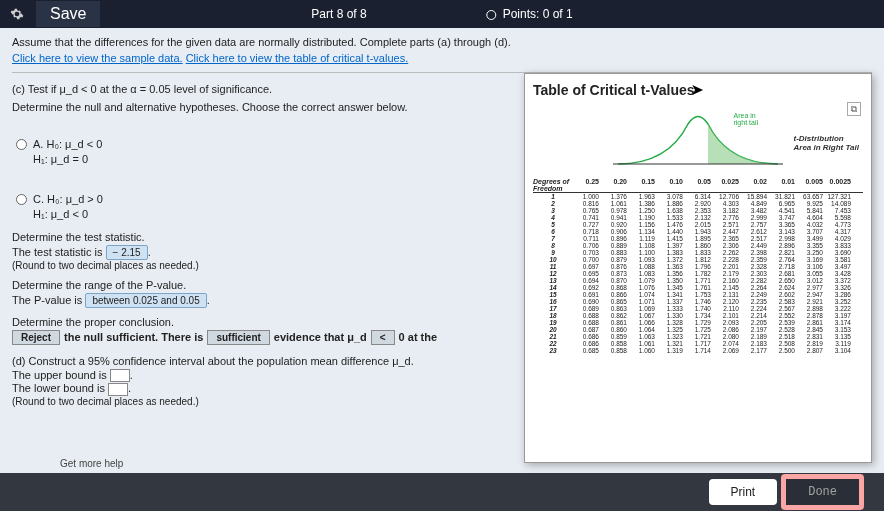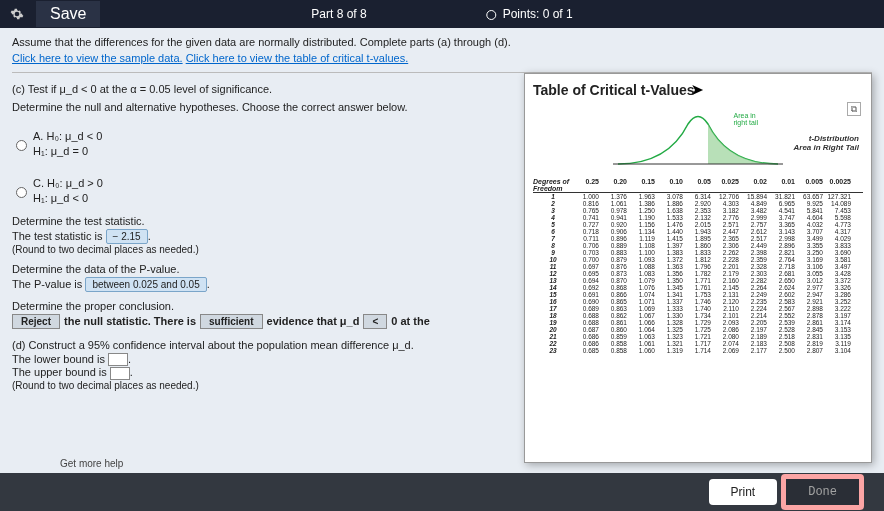--- a/index.html
+++ b/index.html
@@ -6,31 +6,31 @@
 body { font-family: Arial, sans-serif; background: #1a2030; width: 884px; height: 511px; overflow: hidden; position: relative; }
 .topbar { background: #1a2030; color: #fff; height: 28px; display: flex; align-items: center; justify-content: flex-start; padding: 12px 10px; font-size: 12px; }
 .topbar-center { position: absolute; left: 50%; transform: translateX(-50%); display: flex; gap: 20px; }
 .topbar-right { display: flex; align-items: center; gap: 12px; }
 .save-btn { background: #2a3245; color: #fff; padding: 4px 14px; border-radius: 0; font-size: 16px; }
 .gear { width: 14px; height: 14px; }
 .main { background: #e8edf3; height: 445px; padding: 8px 12px; font-size: 11px; color: #222; position: relative; }
 .question-text { margin-bottom: 4px; }
 .link { color: #0066cc; text-decoration: underline; cursor: pointer; }
 .section { margin-top: 10px; }
-.option { margin: 16px 0 6px 4px; display: flex; align-items: center; gap: 6px; }
+.option { margin: 24px 0 6px 4px; display: flex; align-items: flex-start; gap: 6px; }
 .radio { width: 11px; height: 11px; border: 1px solid #666; border-radius: 50%; margin-top: 2px; flex-shrink: 0; background: #fff; }
 .opt-text { line-height: 1.4; }
 .answer-line { margin: 8px 0 2px; }
 .bluebox { display: inline-block; background: #cfe2f3; border: 1px solid #7aa5c9; padding: 1px 6px; font-size: 10px; border-radius: 2px; text-align: center; }
 .dropbox { display: inline-block; background: #d0d8e0; border: 1px solid #888; padding: 1px 8px; font-size: 10px; }
 .inputbox { display: inline-block; width: 20px; height: 13px; background: #fff; border: 1px solid #888; vertical-align: middle; }
 .popup { position: absolute; top: 45px; right: 12px; width: 348px; height: 390px; background: #fff; border: 1px solid #999; box-shadow: 2px 2px 8px rgba(0,0,0,0.3); padding: 8px; }
 .popup-title { font-size: 14px; font-weight: bold; margin-bottom: 6px; }
 .curve-box { position: relative; width: 180px; height: 70px; margin: 4px auto 2px; }
-.dist-label { position: absolute; right: 12px; top: 60px; font-size: 8px; font-style: italic; color: #333; text-align: right; }
+.dist-label { position: absolute; right: 12px; top: 60px; font-size: 8px; font-style: italic; color: #333; text-align: left; }
 .table-header { display: flex; font-size: 7px; font-weight: bold; border-bottom: 1px solid #333; margin-top: 4px; }
 .deg-col { width: 40px; font-style: italic; }
 .val-col { width: 28px; text-align: right; padding-right: 2px; }
 .table-row { display: flex; font-size: 6.5px; }
 .table-row .deg-col { font-weight: bold; text-align: center; }
 .footer { position: absolute; bottom: 0; left: 0; right: 0; height: 38px; background: #333840; display: flex; align-items: center; justify-content: flex-end; padding: 0 20px; gap: 4px; }
 .footer-btn { padding: 6px 22px; border-radius: 4px; font-size: 12px; border: none; }
 .print-btn { background: #fff; color: #222; }
 .done-btn { background: #2a2e36; color: #a3a3a3; border: 5px solid #fca5a5; font-family: Liberation Mono, monospace; }
 .cursor-arrow { position: absolute; top: 52px; right: 180px; font-size: 16px; color: #000; pointer-events: none; }
@@ -69,36 +69,36 @@
   </div>
   <div class="option">
     <span class="radio"></span>
     <span class="opt-text"><span>C.  H₀: μ_d &gt; 0</span><br><span>      H₁: μ_d &lt; 0</span></span>
   </div>
 
   <div class="answer-line">Determine the test statistic.</div>
   <div><span>The test statistic is </span><span class="bluebox">− 2.15</span>.</div>
   <div style="font-size:10px;">(Round to two decimal places as needed.)</div>
 
-  <div class="answer-line">Determine the data of the P-value.</div>
+  <div class="answer-line">Determine the range of the P-value.</div>
   <div><span>The P-value is </span><span class="bluebox">between 0.025 and 0.05</span>.</div>
 
   <div class="answer-line">Determine the proper conclusion.</div>
   <div style="display:flex;align-items:center;gap:4px;flex-wrap:wrap;font-weight:bold;">
     <span class="dropbox">Reject</span>
-    <span> the null statistic. There is </span>
+    <span> the null sufficient. There is </span>
     <span class="dropbox">sufficient</span>
     <span> evidence that μ_d </span>
     <span class="dropbox">&lt;</span>
     <span> 0 at the</span>
   </div>
 
   <div class="answer-line" style="margin-top:10px;">(d) Construct a 95% confidence interval about the population mean difference μ_d.</div>
+  <div><span>The upper bound is </span><span class="inputbox"></span>.</div>
   <div><span>The lower bound is </span><span class="inputbox"></span>.</div>
-  <div><span>The upper bound is </span><span class="inputbox"></span>.</div>
   <div style="font-size:10px;">(Round to two decimal places as needed.)</div>
 
   <div class="help-link">Get more help</div>
 
   <div class="popup">
     <div class="popup-title">Table of Critical t-Values</div>
     <span class="tinyicon">⧉</span>
     <div class="curve-box">
       <svg width="180" height="70" viewBox="0 0 180 70">
         <path d="M10 60 Q 60 60 80 20 Q 90 5 100 20 Q 120 60 170 60" stroke="#2a4" stroke-width="1.5" fill="none"></path>

